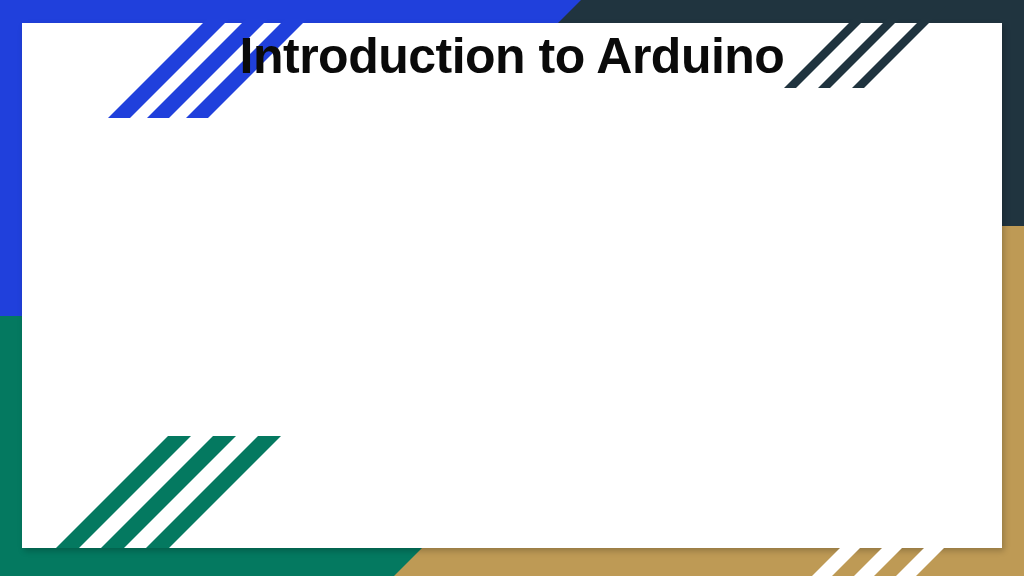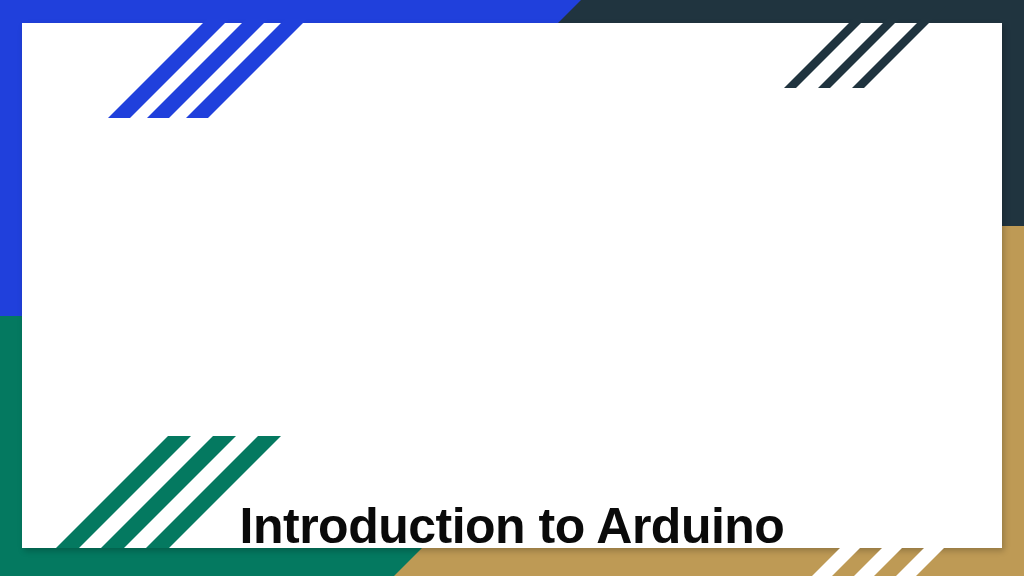--- a/index.html
+++ b/index.html
@@ -127,21 +127,21 @@
   .stripes-br { right: 0; bottom: 0; }
 
   
   .title-area {
     position: absolute;
     left: 22px;
     top: 23px;
     width: 980px;
     height: 525px;
     display: flex;
-    align-items: flex-end;
+    align-items: flex-start;
     justify-content: center;
     pointer-events: none;
   }
   .slide-title {
     margin: 0;
     font-family: "Liberation Sans", sans-serif;
     font-weight: bold;
     font-size: 50px;
     line-height: 1.1;
     letter-spacing: -0.5px;

